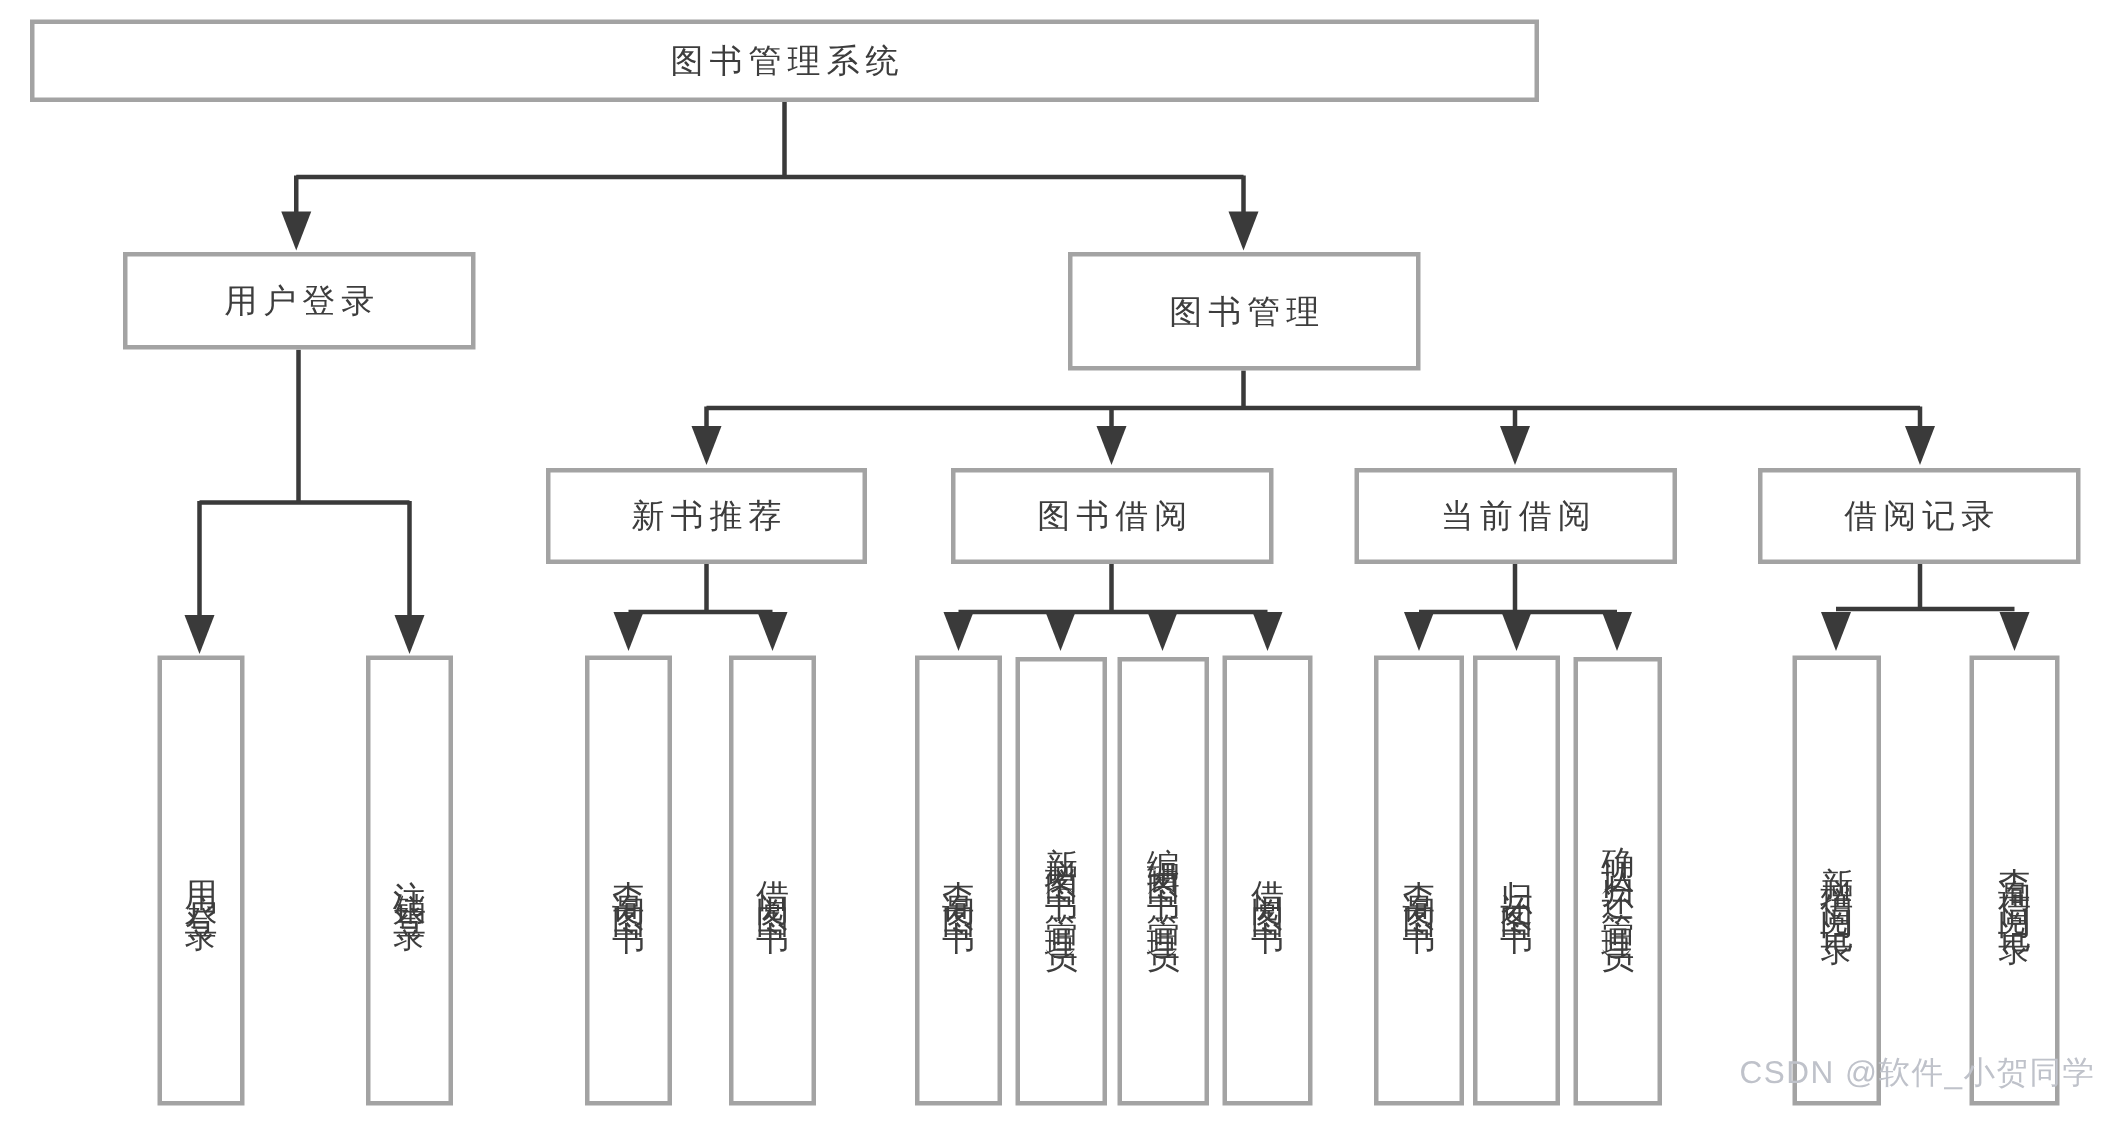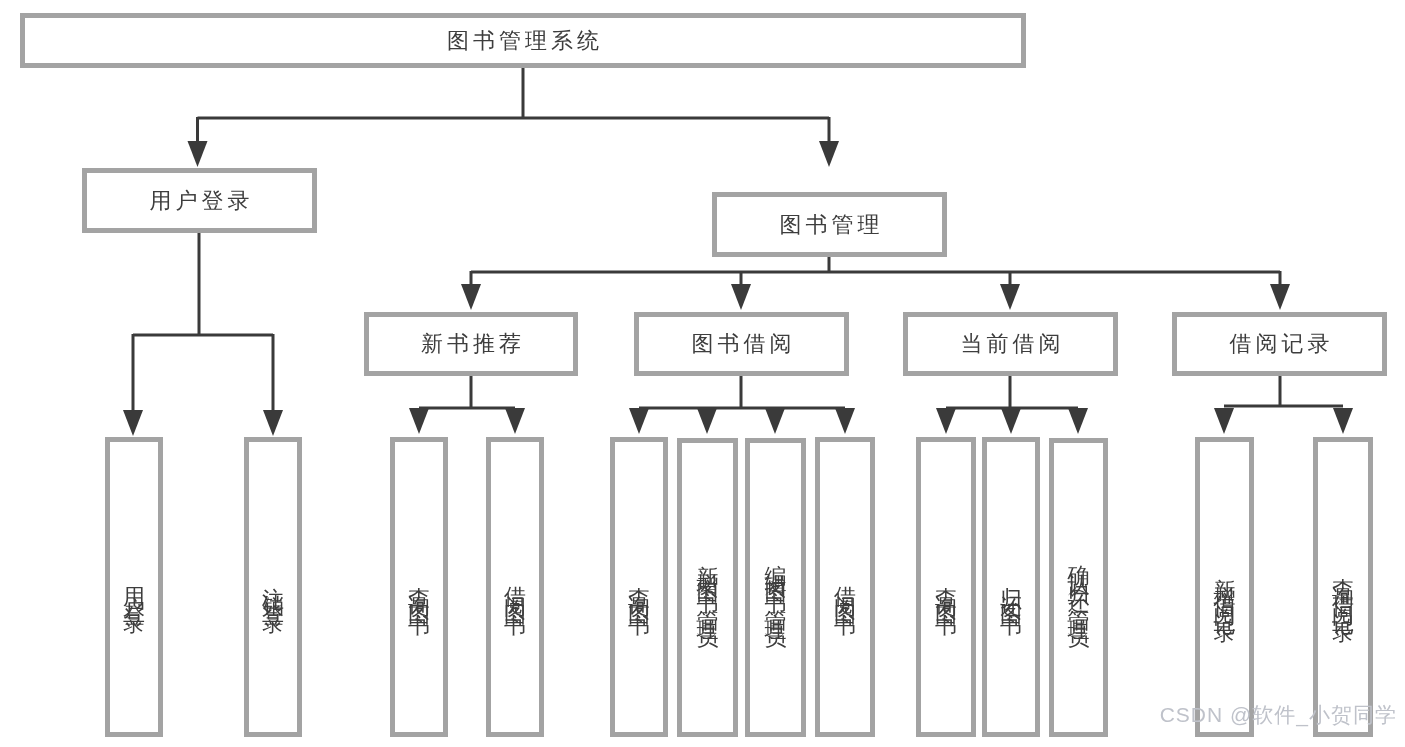--- a/index.html
+++ b/index.html
@@ -7,21 +7,21 @@
     position:relative;
     width:1405px;height:747px;
     background:#ffffff;
     font-family:"Liberation Sans", sans-serif;
     overflow:hidden;
   }
   #wires{position:absolute;left:0;top:0;width:1405px;height:747px;}
   .node{
     position:absolute;
     box-sizing:border-box;
-    border:5px solid #a3a3a3;
+    border:3px solid #a3a3a3;
     background:#ffffff;
     display:flex;align-items:center;justify-content:center;
     color:#3d3d3d;
   }
   .h-node{
     font-size:22px;
     letter-spacing:4px;
     text-indent:4px;
     white-space:nowrap;
   }
@@ -88,21 +88,21 @@
     </g>
   </svg>
 
   <div class="node h-node" style="left:20px;top:13px;width:1006px;height:55px;">
     <span>图书管理系统</span>
   </div>
 
   <div class="node h-node" style="left:82px;top:168px;width:235px;height:65px;">
     <span>用户登录</span>
   </div>
-  <div class="node h-node" style="left:712px;top:168px;width:235px;height:65px;margin-top:24px;">
+  <div class="node h-node" style="left:712px;top:168px;width:235px;height:79px;">
     <span>图书管理</span>
   </div>
 
   <div class="node h-node" style="left:364px;top:312px;width:214px;height:64px;">
     <span>新书推荐</span>
   </div>
   <div class="node h-node" style="left:634px;top:312px;width:215px;height:64px;">
     <span>图书借阅</span>
   </div>
   <div class="node h-node" style="left:903px;top:312px;width:215px;height:64px;">

